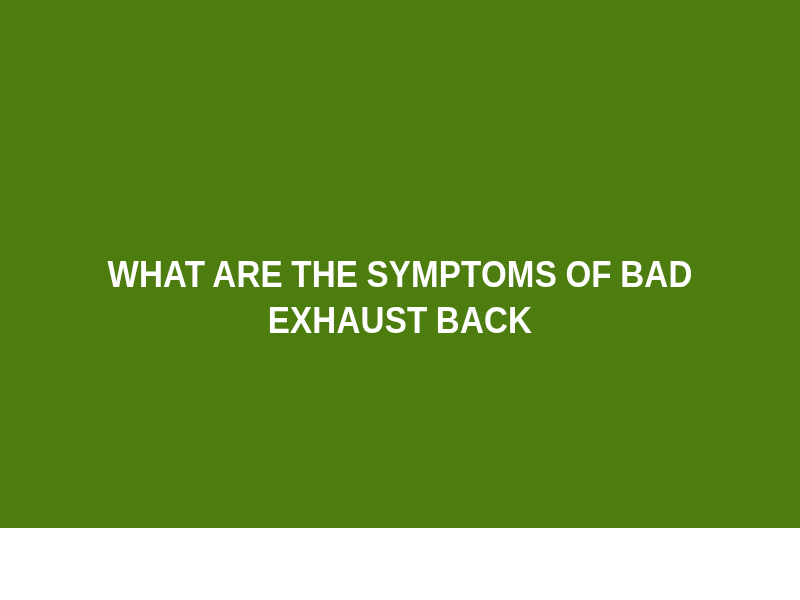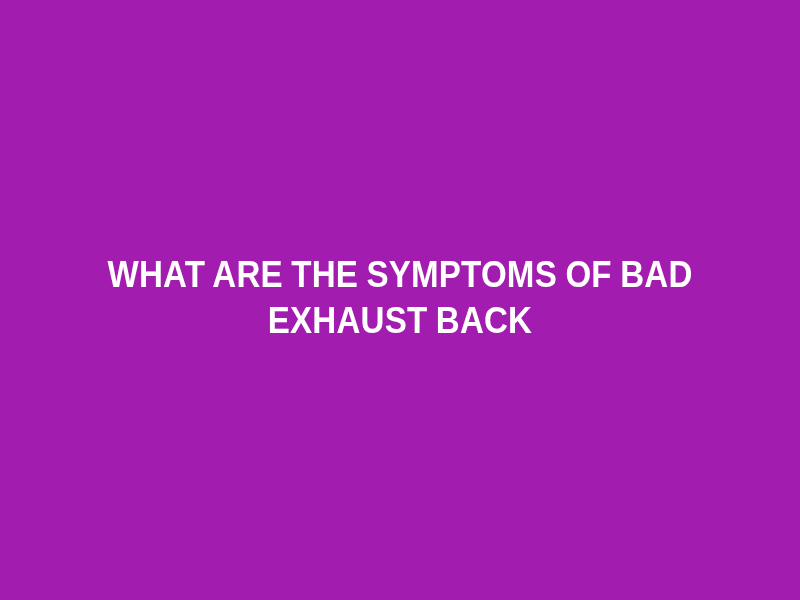--- a/index.html
+++ b/index.html
@@ -11,22 +11,22 @@
   body {
     width: 800px;
     height: 600px;
     overflow: hidden;
     font-family: "Liberation Sans", sans-serif;
   }
 
   .banner {
     position: relative;
     width: 800px;
-    height: 600px;
-    background-color: #a21caf;
+    height: 528px;
+    background-color: #4d7c0f;
     display: flex;
     align-items: center;
     justify-content: center;
     box-sizing: border-box;
     padding-left: 31px;
   }
 
   .title-block {
     position: absolute;
     left: 0;

